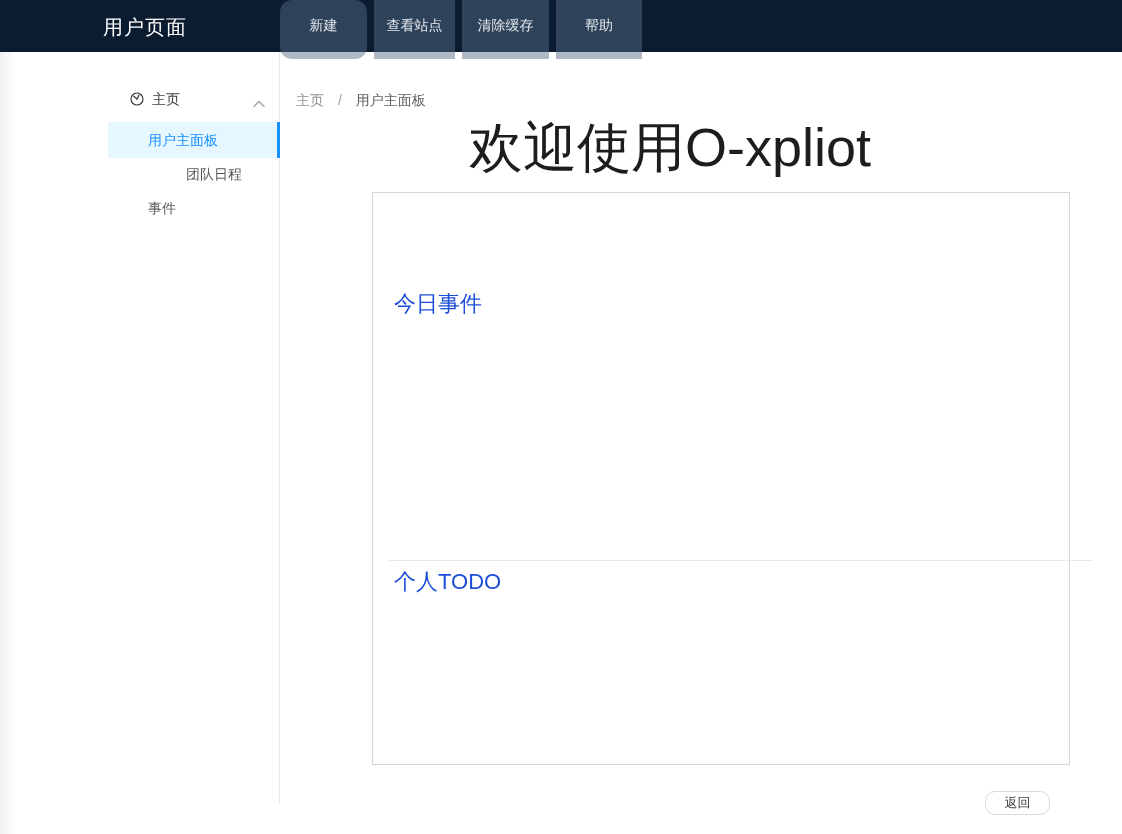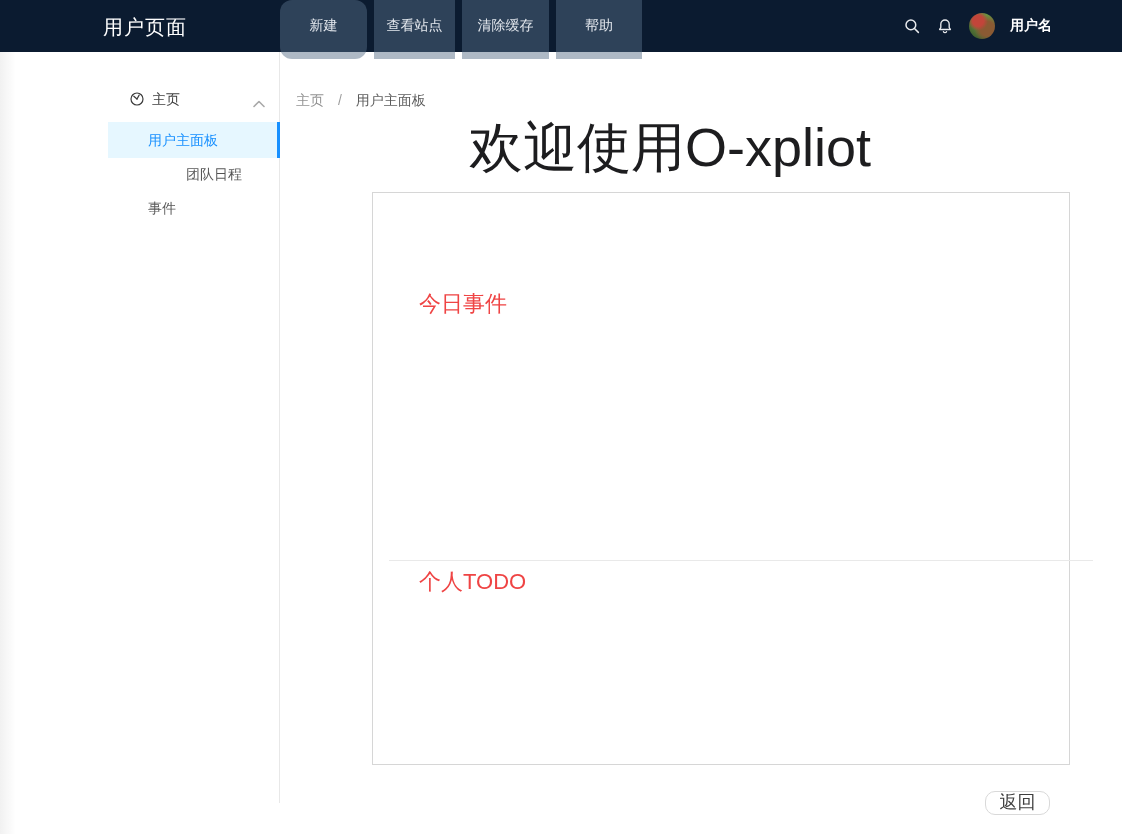--- a/index.html
+++ b/index.html
@@ -55,63 +55,47 @@
   .breadcrumb .sep { margin:0 10px; color:rgba(0,0,0,0.40); }
   .breadcrumb .cur { color:rgba(0,0,0,0.66); }
   .breadcrumb .lnk { cursor:pointer; }
 
   
   .welcome { position:absolute; left:280px; top:114px; width:780px;
     text-align:center; font-size:54px; color:#1d1d1f; font-weight:normal;
     line-height:1.25; z-index:2; }
   .card { position:absolute; left:372px; top:192px; width:698px; height:573px;
     border:1px solid #d6d6d6; background:#fff; overflow:visible; z-index:2; }
-  .sec-head { position:absolute; left:21px; font-size:22px; color:#ef4444;margin-left:25px; }
+  .sec-head { position:absolute; left:21px; font-size:22px; color:#1d4ed8; }
   .sec-head.today { top:96px; }
   .sec-head.todo  { top:374px; }
   .card-divider { position:absolute; left:16px; top:367px; width:704px; height:1px;
     background:#e9e9e9; }
   .back-btn { position:absolute; left:985px; top:791px; width:65px; height:24px;
     background:#fff; border:1px solid #d9d9d9; border-radius:10px;
-    font-size:18px; color:#3f3f3f; text-align:center; line-height:21px;
+    font-size:13px; color:#3f3f3f; text-align:center; line-height:21px;
     cursor:pointer; z-index:2; }
 </style>
 </head>
 <body>
 
 <div class="stage">
 
   <div class="left-shade"></div>
 
   <div class="header">
     <div class="app-title">用户页面</div>
 
     <div class="topnav">
       <div class="topnav-item">新建</div>
       <div class="topnav-item">查看站点</div>
       <div class="topnav-item">清除缓存</div>
       <div class="topnav-item">帮助</div>
     </div>
 
-    <div class="header-right">
-      <span class="hicon">
-        <svg viewBox="0 0 24 24" width="18" height="18" fill="none" stroke="#e8eaed" stroke-width="2" stroke-linecap="round">
-          <circle cx="10.5" cy="10.5" r="6.5"></circle>
-            <line x1="15.3" y1="15.3" x2="20.5" y2="20.5"></line>
-        </svg>
-      </span>
-      <span class="hicon">
-        <svg viewBox="0 0 24 24" width="18" height="18" fill="none" stroke="#e8eaed" stroke-width="1.8" stroke-linejoin="round" stroke-linecap="round">
-          <path d="M12 4 a5.6 5.6 0 0 0 -5.6 5.6 v4.4 l-1.6 2.6 h14.4 l-1.6 -2.6 v-4.4 a5.6 5.6 0 0 0 -5.6 -5.6 z"></path>
-          <path d="M10 19.6 a2.2 2.2 0 0 0 4 0"></path>
-        </svg>
-      </span>
-      <span class="avatar"></span>
-      <span class="username">用户名</span>
-    </div>
   </div>
 
   <div class="sidebar">
     <div class="menu-group">
       <span class="gicon">
         <svg viewBox="0 0 24 24" width="16" height="16" fill="none" stroke="#3a3a3a" stroke-width="1.8" stroke-linecap="round">
           <circle cx="12" cy="12" r="9"></circle>
           <line x1="12" y1="12" x2="7.2" y2="7.8"></line>
           <line x1="12" y1="12" x2="15.2" y2="6.2"></line>
         </svg>

